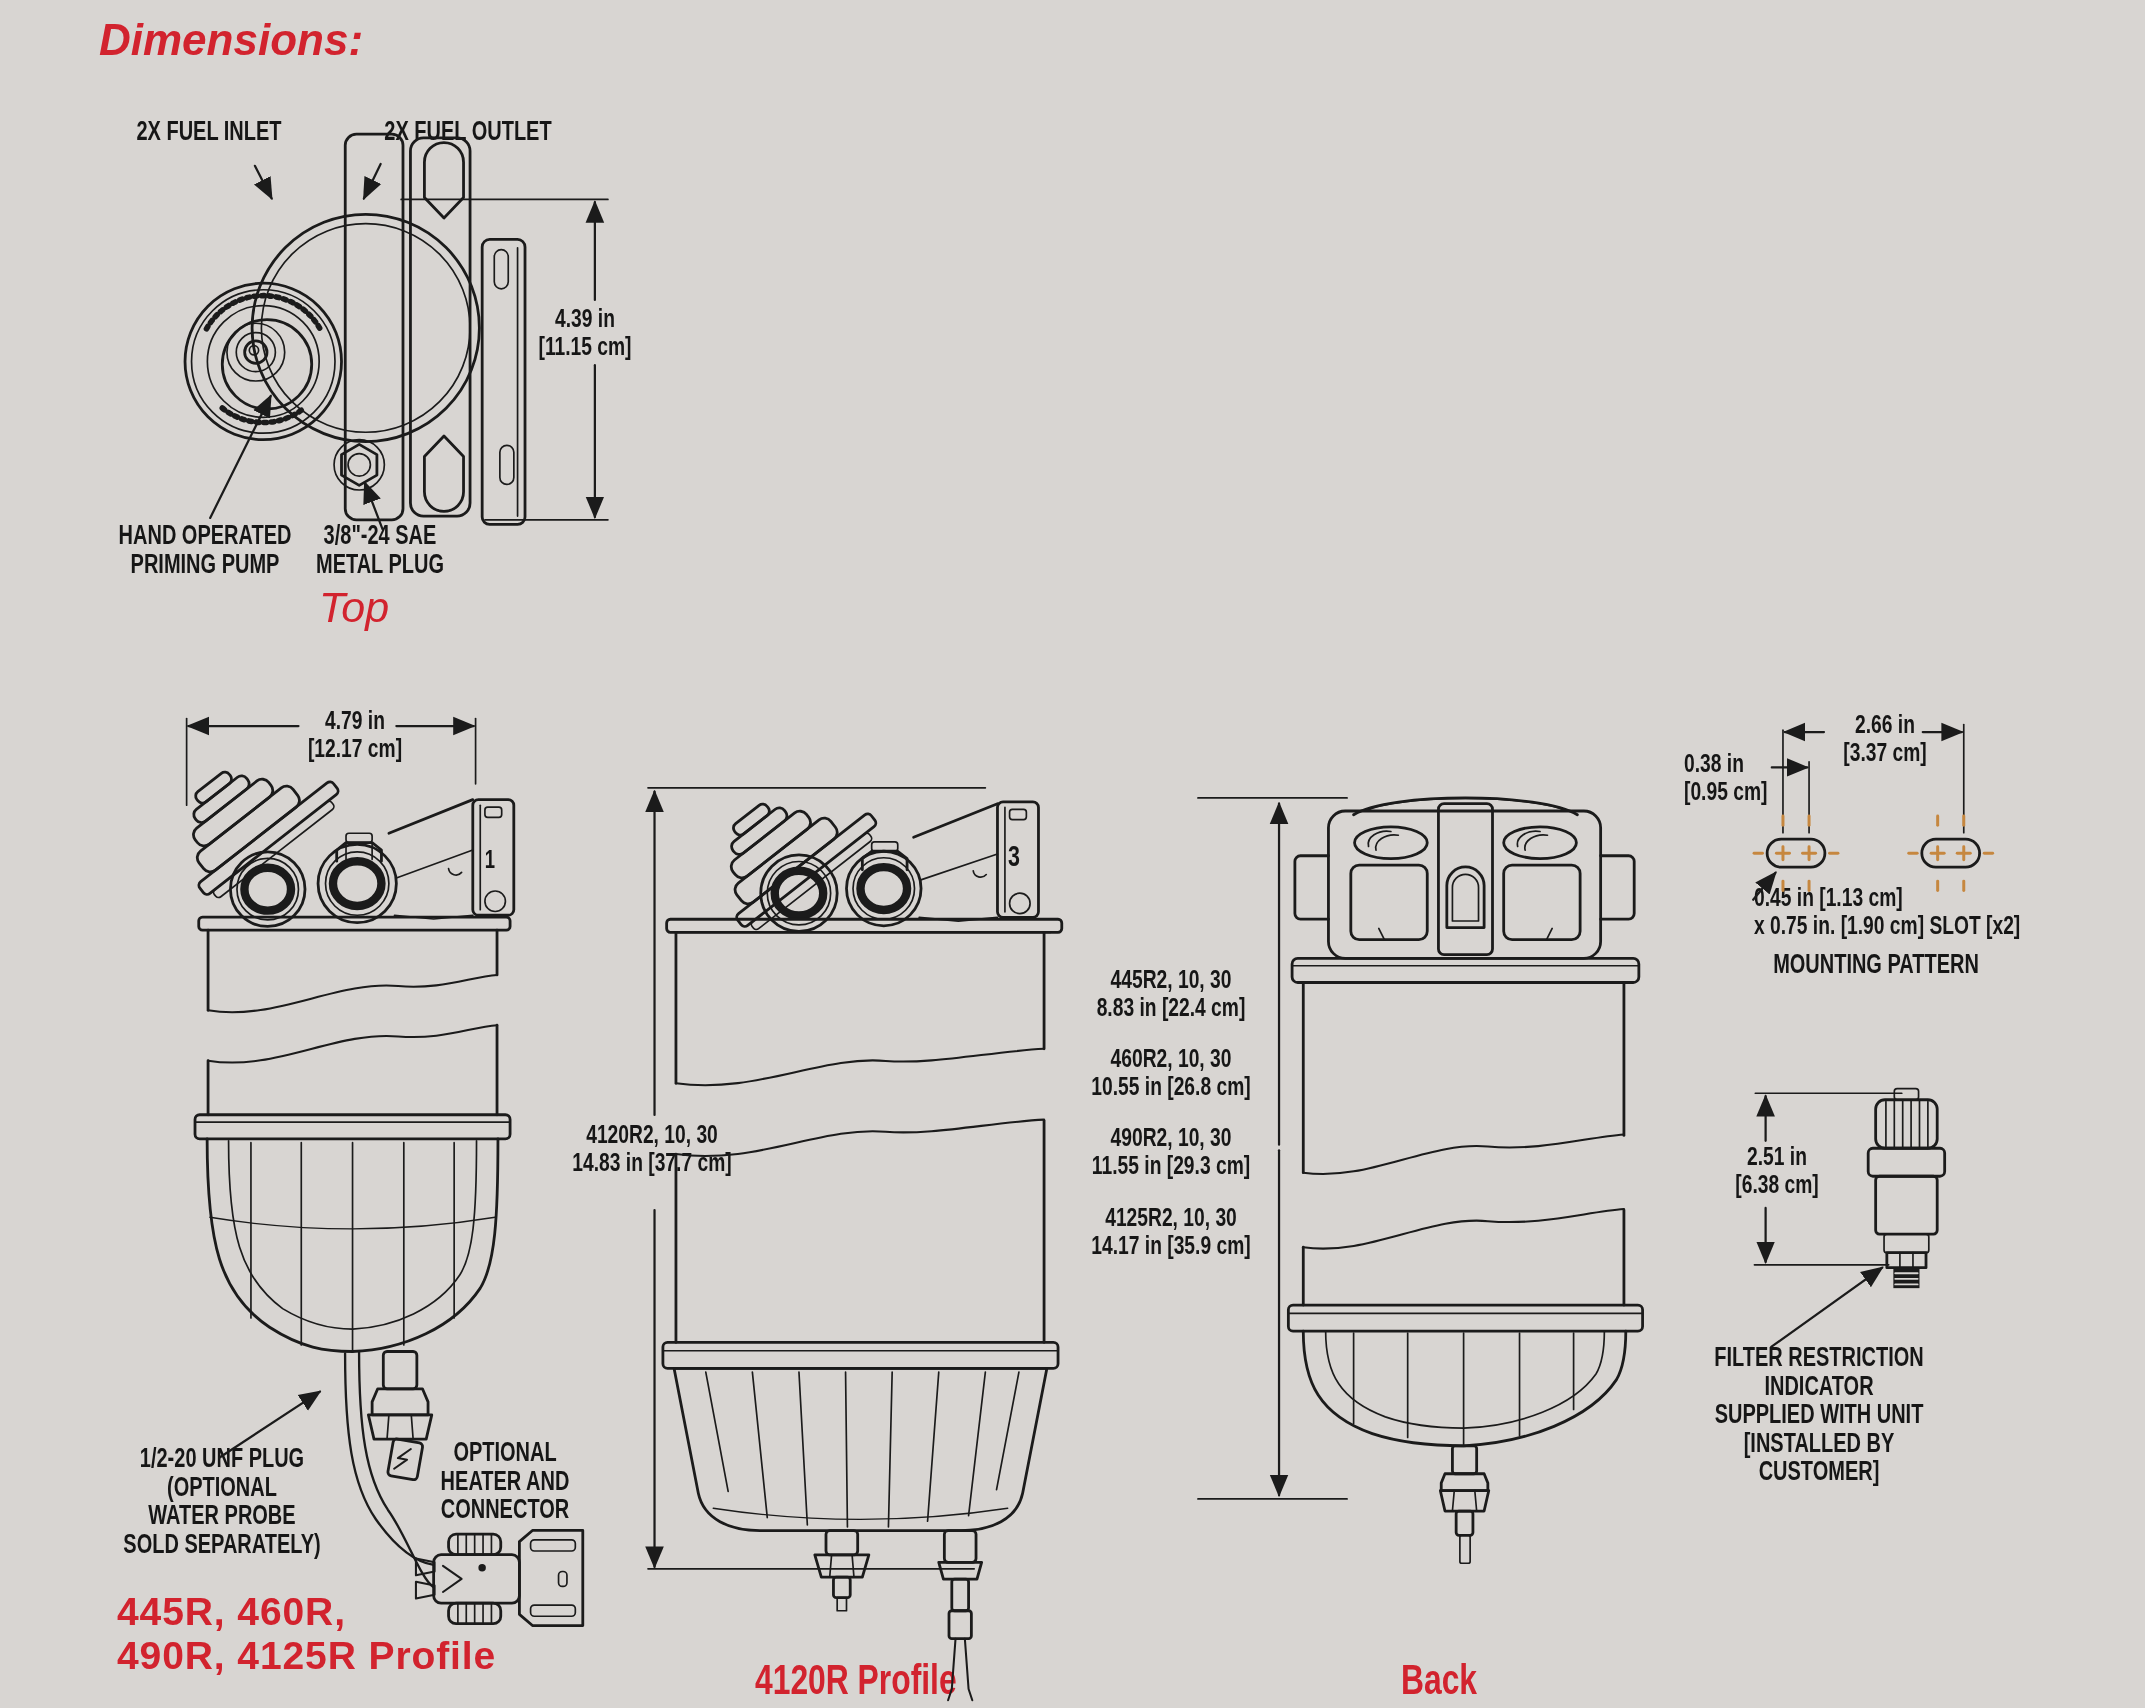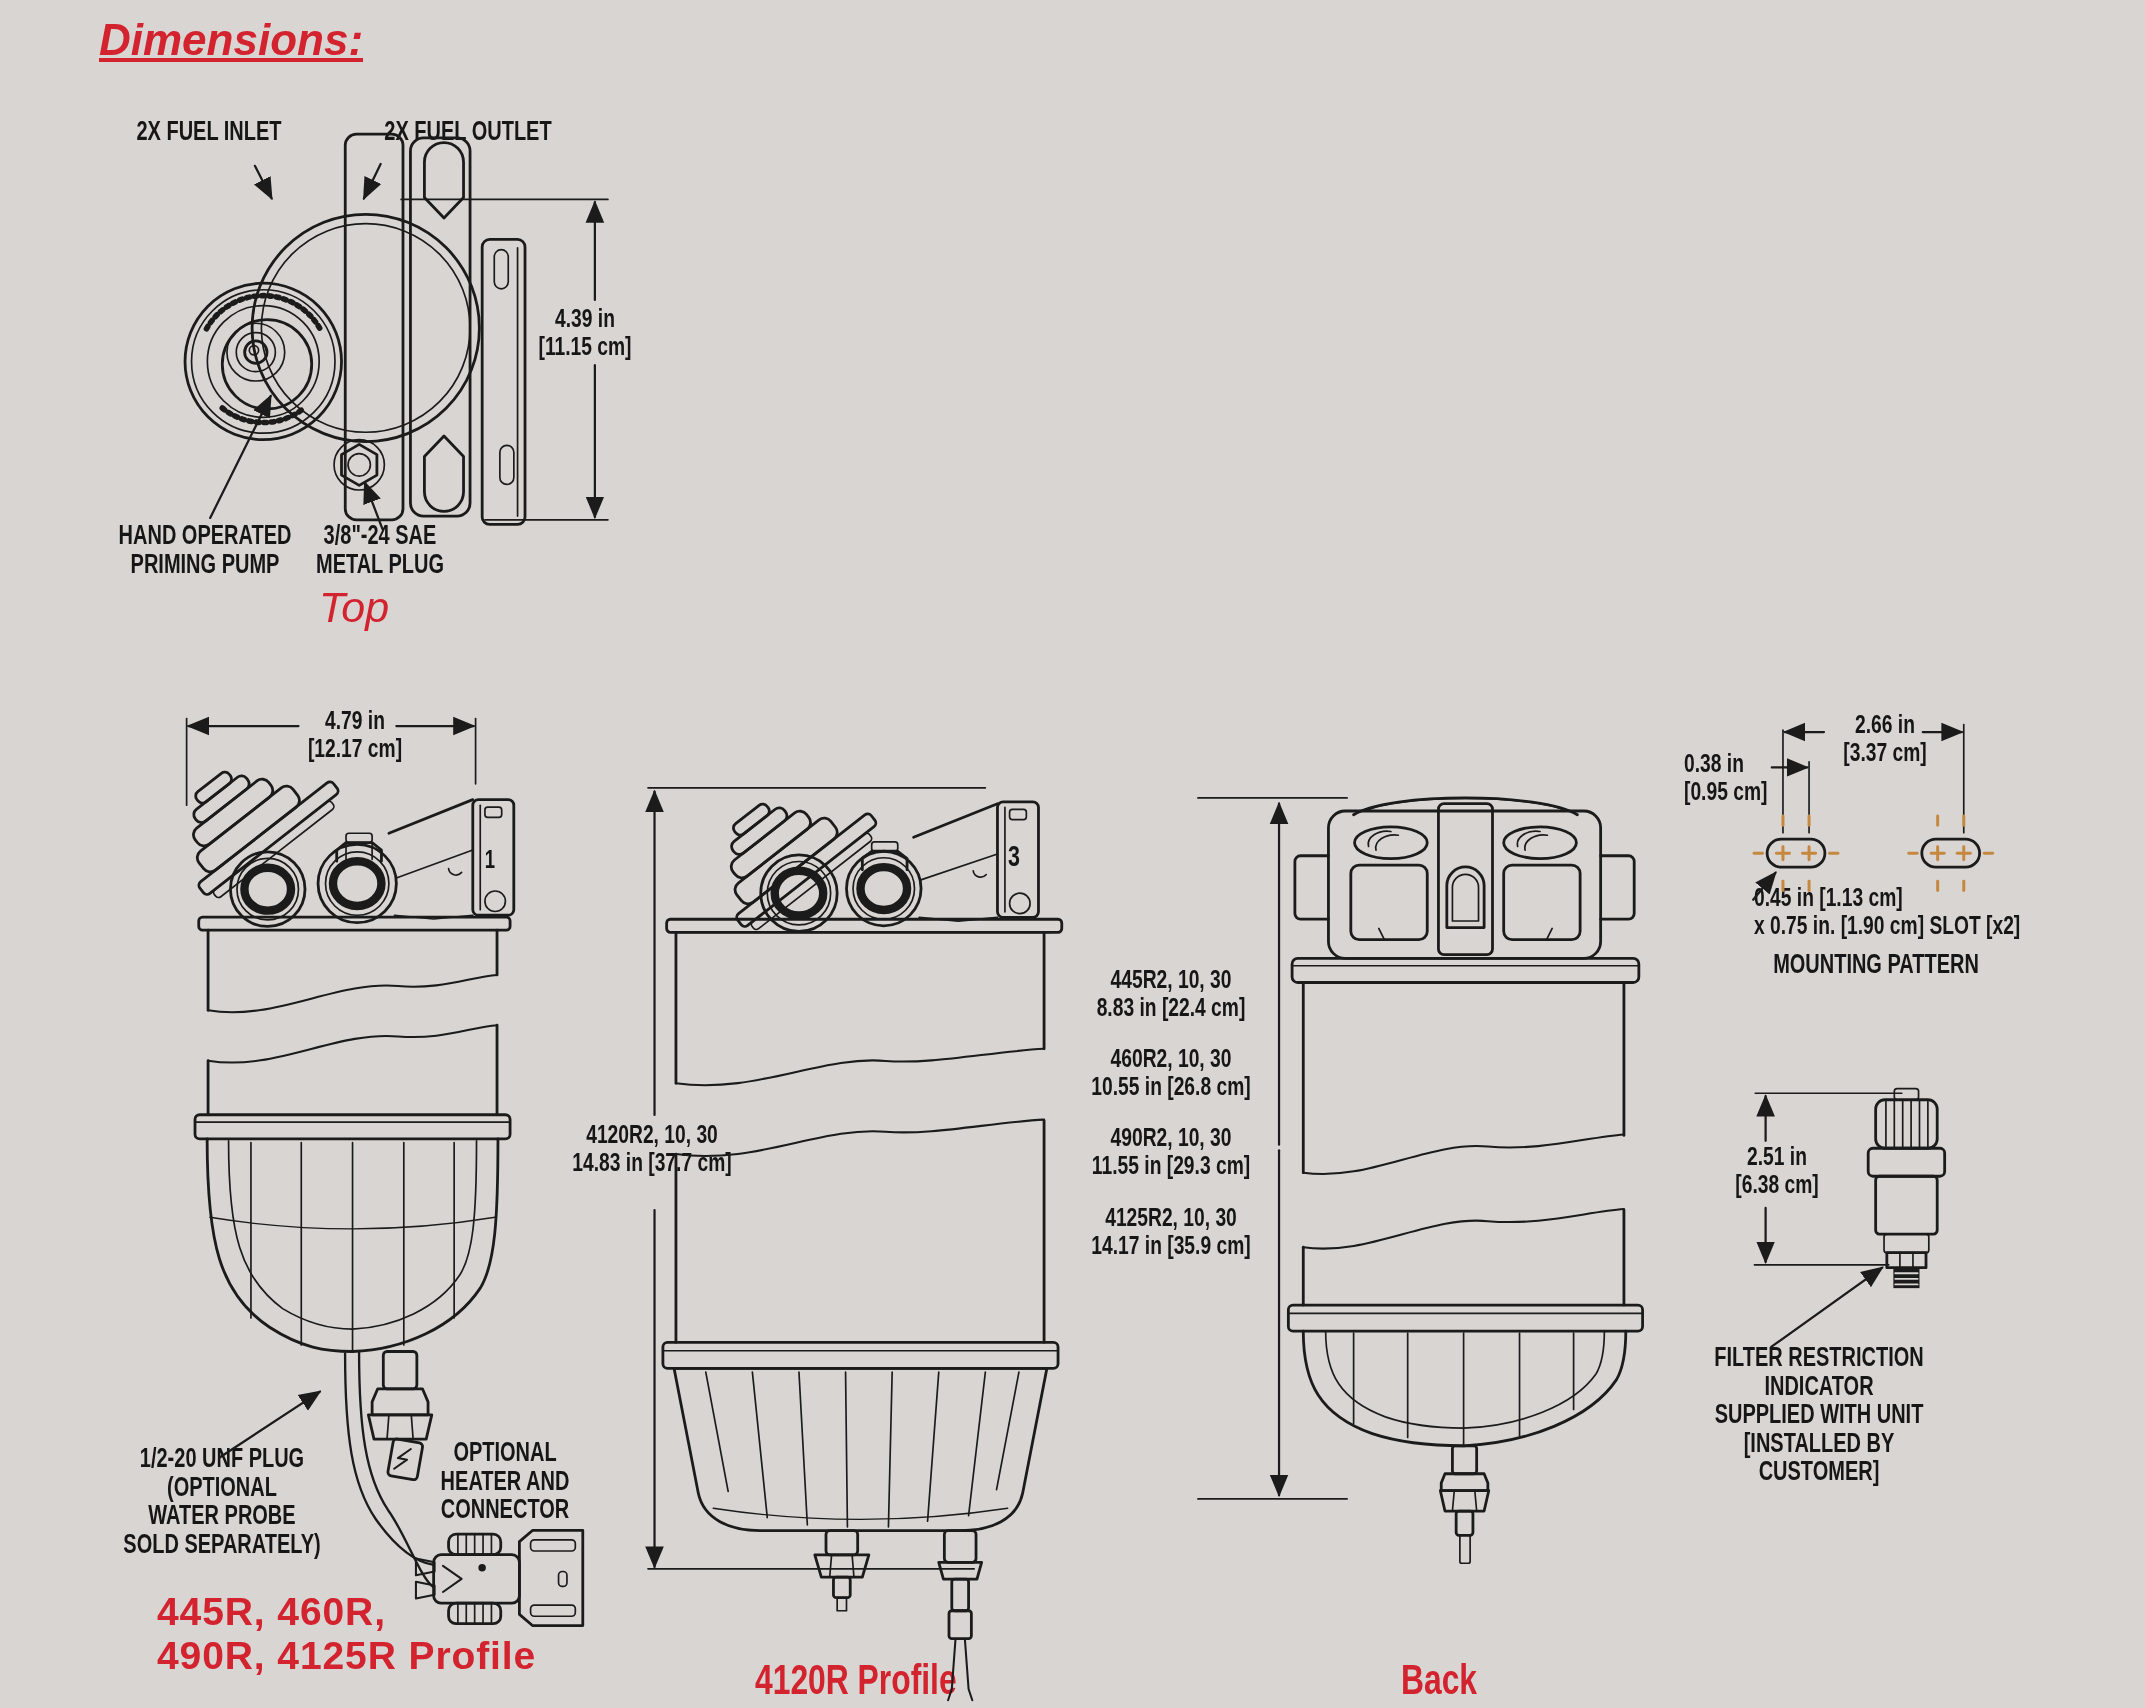--- a/index.html
+++ b/index.html
@@ -9,21 +9,21 @@
        line-height:1.06; }
   .cond { transform:scaleX(0.74); }
   .ctr { text-align:center; transform-origin:50% 0; width:326px; }
   .lft { text-align:left; transform-origin:0 0; }
   .red { color:#d2232e; }
   svg { position:absolute; overflow:visible; }
 </style>
 </head>
 <body>
 
-<div class="t red" style="left:99px;top:17px;font-size:44px;font-style:italic;text-decoration:underline;">Dimensions:</div>
+<div class="t red" style="left:99px;top:17px;font-size:44px;font-style:italic;">Dimensions:</div>
 
 <div class="t cond ctr" style="left:46px;top:117px;font-size:27px;">2X FUEL INLET</div>
 <div class="t cond ctr" style="left:305px;top:117px;font-size:27px;">2X FUEL OUTLET</div>
 <div class="t cond ctr" style="left:422px;top:305px;font-size:26px;">4.39 in
 [11.15 cm]</div>
 <div class="t cond ctr" style="left:42px;top:521px;font-size:27px;">HAND OPERATED
 PRIMING PUMP</div>
 <div class="t cond ctr" style="left:217px;top:521px;font-size:27px;">3/8"-24 SAE
 METAL PLUG</div>
 <div class="t red ctr" style="left:191px;top:585px;font-size:43px;font-weight:normal;font-style:italic;">Top</div>
@@ -31,21 +31,21 @@
 <div class="t cond ctr" style="left:192px;top:707px;font-size:26px;">4.79 in
 [12.17 cm]</div>
 <div class="t cond ctr" style="left:476px;top:846px;font-size:25px;width:28px;">1</div>
 <div class="t cond ctr" style="left:59px;top:1444px;font-size:27px;">1/2-20 UNF PLUG
 (OPTIONAL
 WATER PROBE
 SOLD SEPARATELY)</div>
 <div class="t cond ctr" style="left:342px;top:1438px;font-size:27px;">OPTIONAL
 HEATER AND
 CONNECTOR</div>
-<div class="t red lft" style="left:117px;top:1590px;font-size:39px;line-height:1.12;letter-spacing:0.9px;margin-left:40px;">445R, 460R,
+<div class="t red lft" style="left:117px;top:1590px;font-size:39px;line-height:1.12;letter-spacing:0.9px;">445R, 460R,
 490R, 4125R Profile</div>
 
 <div class="t cond ctr" style="left:489px;top:1121px;font-size:26px;">4120R2, 10, 30
 14.83 in [37.7 cm]</div>
 <div class="t cond ctr" style="left:1000px;top:841px;font-size:29px;width:28px;">3</div>
 <div class="t red cond lft" style="left:755px;top:1657px;font-size:43px;">4120R Profile</div>
 
 <div class="t cond ctr" style="left:1008px;top:966px;font-size:26px;">445R2, 10, 30
 8.83 in [22.4 cm]</div>
 <div class="t cond ctr" style="left:1008px;top:1045px;font-size:26px;">460R2, 10, 30

